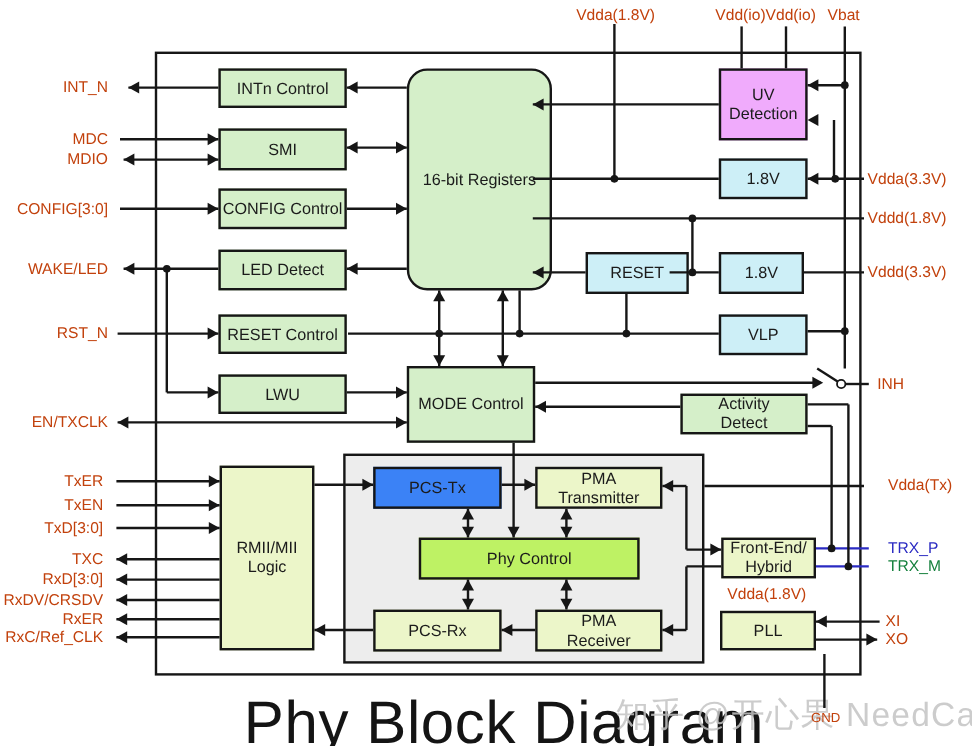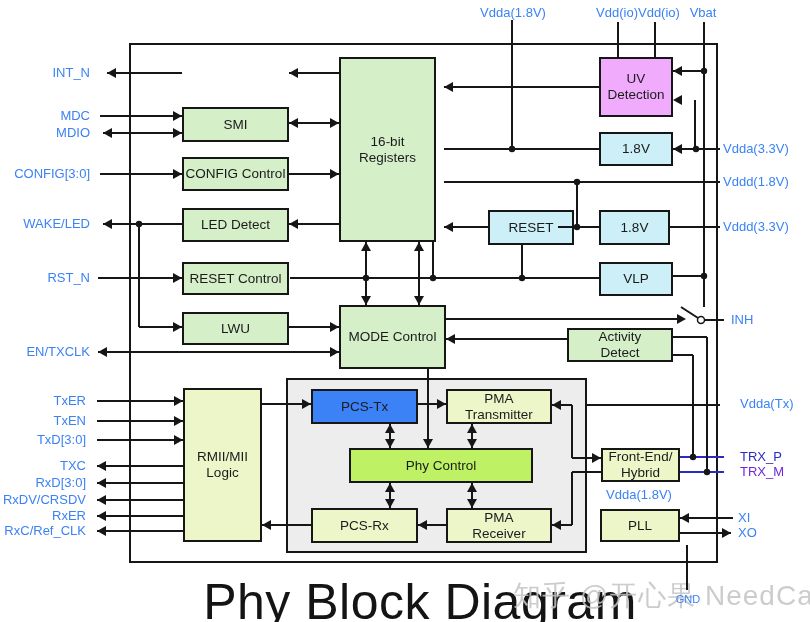--- a/index.html
+++ b/index.html
@@ -2,41 +2,42 @@
 <html><head>
 <meta charset="utf-8">
 <style>
   html,body{margin:0;padding:0;background:#fff;}
   #stage{position:relative;width:810px;height:622px;background:#fff;overflow:hidden;
          font-family:"Liberation Sans",sans-serif;}
   .box{position:absolute;border:2px solid #161616;box-sizing:border-box;}
   .block{position:absolute;border:2px solid #161616;box-sizing:border-box;
          display:flex;align-items:center;justify-content:center;text-align:center;
          font-size:13.5px;color:#1b1b1b;line-height:1.15;white-space:pre-line;}
-  .lbl{position:absolute;font-size:13px;color:#3b82f6;white-space:nowrap;line-height:16px;}
+  .lbl{position:absolute;font-size:13px;color:#c2410c;white-space:nowrap;line-height:16px;}
   svg{position:absolute;left:0;top:0;}
   .title{position:absolute;font-size:50px;color:#141414;white-space:nowrap;
          transform:translateX(-50%);letter-spacing:0.5px;}
   .watermark{position:absolute;font-size:28px;color:#c4c4c4;opacity:.85;white-space:nowrap;
          letter-spacing:1px;}
 </style>
 </head>
 <body>
 
 <div id="stage">
     <div class="box" style="left: 286px; top: 378px; width: 301px; height: 175px; background: rgb(237, 237, 237);"></div>
     <div class="box" style="left: 129px; top: 43px; width: 589px; height: 520px;"></div>
   <div class="title" style="left:420px;top:573px;">Phy Block Diagram</div>
   <div class="watermark" style="left:513px;top:577px;">知乎 @开心果 NeedCar</div>
+<div class="block" style="left: 182px; top: 57px; width: 107px; height: 33px; background: rgb(213, 239, 201);">INTn Control</div>
     <div class="block" style="left: 182px; top: 107px; width: 107px; height: 35px; background: rgb(213, 239, 201);">SMI</div>
     <div class="block" style="left: 182px; top: 157px; width: 107px; height: 34px; background: rgb(213, 239, 201);">CONFIG Control</div>
     <div class="block" style="left: 182px; top: 208px; width: 107px; height: 34px; background: rgb(213, 239, 201);">LED Detect</div>
     <div class="block" style="left: 182px; top: 262px; width: 107px; height: 33px; background: rgb(213, 239, 201);">RESET Control</div>
     <div class="block" style="left: 182px; top: 312px; width: 107px; height: 33px; background: rgb(213, 239, 201);">LWU</div>
-    <div class="block" style="left: 339px; top: 57px; width: 97px; height: 185px; background: rgb(213, 239, 201);">16-bit Registers</div>
+    <div class="block" style="left: 339px; top: 57px; width: 121px; height: 185px; background: rgb(213, 239, 201); border-radius: 17px;">16-bit Registers</div>
     <div class="block" style="left: 339px; top: 305px; width: 107px; height: 64px; background: rgb(213, 239, 201);">MODE Control</div>
     <div class="block" style="left: 599px; top: 57px; width: 74px; height: 60px; background: #f0abfc;">UV
 Detection</div>
     <div class="block" style="left: 599px; top: 132px; width: 74px; height: 34px; background: rgb(205, 239, 247);">1.8V</div>
     <div class="block" style="left: 488px; top: 210px; width: 86px; height: 35px; background: rgb(205, 239, 247);">RESET</div>
     <div class="block" style="left: 599px; top: 210px; width: 71px; height: 35px; background: rgb(205, 239, 247);">1.8V</div>
     <div class="block" style="left: 599px; top: 262px; width: 74px; height: 34px; background: rgb(205, 239, 247);">VLP</div>
     <div class="block" style="left: 567px; top: 328px; width: 106px; height: 34px; background: rgb(213, 239, 201);">Activity
 Detect</div>
     <div class="block" style="left: 183px; top: 388px; width: 79px; height: 154px; background: rgb(236, 246, 201);">RMII/MII
@@ -207,18 +208,18 @@
     <div class="lbl" style="top: 475px; right: 724px;">RxD[3:0]</div>
     <div class="lbl" style="top: 492px; right: 724px;">RxDV/CRSDV</div>
     <div class="lbl" style="top: 508px; right: 724px;">RxER</div>
     <div class="lbl" style="top: 523px; right: 724px;">RxC/Ref_CLK</div>
     <div class="lbl" style="top: 141px; left: 723px;">Vdda(3.3V)</div>
     <div class="lbl" style="top: 174px; left: 723px;">Vddd(1.8V)</div>
     <div class="lbl" style="top: 219px; left: 723px;">Vddd(3.3V)</div>
     <div class="lbl" style="top: 312px; left: 731px;">INH</div>
     <div class="lbl" style="top: 396px; left: 740px;">Vdda(Tx)</div>
     <div class="lbl" style="color: rgb(42, 42, 194); top: 449px; left: 740px;">TRX_P</div>
-    <div class="lbl" style="color: #6d28d9; top: 464px; left: 740px;">TRX_M</div>
+    <div class="lbl" style="color: #15803d; top: 464px; left: 740px;">TRX_M</div>
     <div class="lbl" style="top: 487px; left: 639px; transform: translateX(-50%);">Vdda(1.8V)</div>
     <div class="lbl" style="top: 510px; left: 738px;">XI</div>
     <div class="lbl" style="top: 525px; left: 738px;">XO</div>
     <div class="lbl" style="font-size: 11px; top: 591px; left: 688px; transform: translateX(-50%);">GND</div>
   </div>
 
 </body></html>

